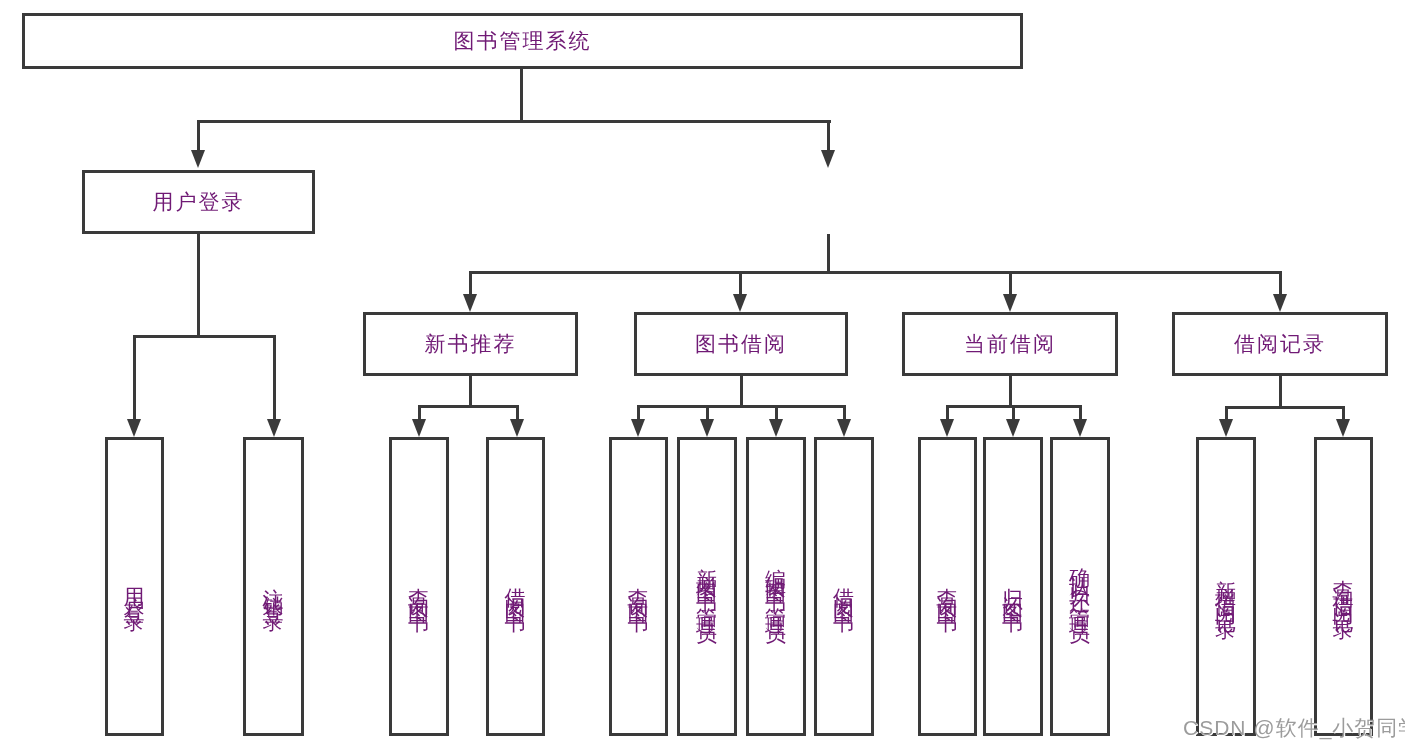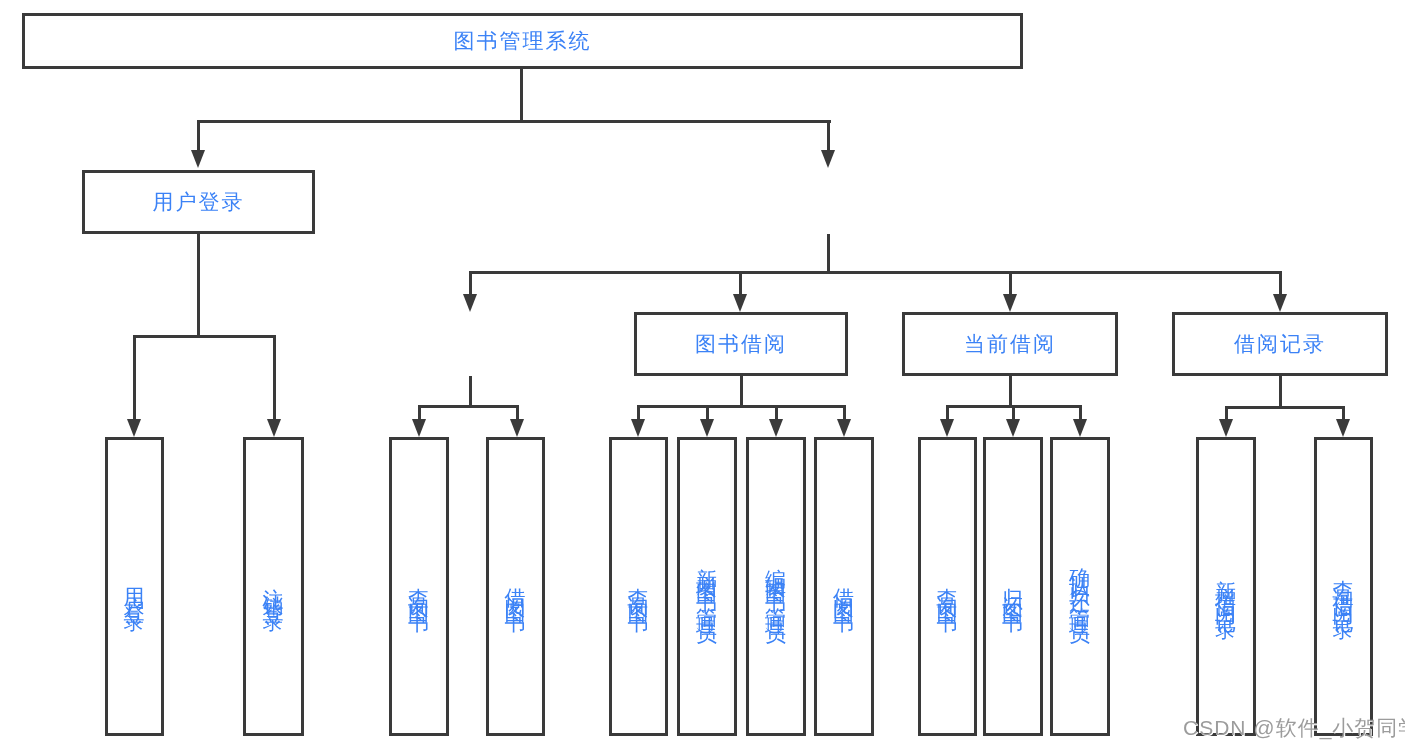--- a/index.html
+++ b/index.html
@@ -12,21 +12,21 @@
     overflow: hidden;
   }
   .box {
     position: absolute;
     box-sizing: border-box;
     border: 3px solid #3a3a3a;
     background: #ffffff;
     display: flex;
     align-items: center;
     justify-content: center;
-    color: #3b82f6;
+    color: #701a75;
     font-size: 21px;
     letter-spacing: 2px;
     text-align: center;
   }
   .vbox .vtext {
     writing-mode: vertical-rl;
     text-orientation: mixed;
     letter-spacing: 8px;
     line-height: 1.1;
     white-space: nowrap;
@@ -78,20 +78,21 @@
   <div class="hline" style="left:469px; top:271px; width:813px; height:3px;"></div>
   <div class="vline" style="left:469px; top:271px; width:3px; height:25px;"></div>
   <div class="ah" style="left:463px; top:294px;"></div>
   <div class="vline" style="left:739px; top:271px; width:3px; height:25px;"></div>
   <div class="ah" style="left:733px; top:294px;"></div>
   <div class="vline" style="left:1009px; top:271px; width:3px; height:25px;"></div>
   <div class="ah" style="left:1003px; top:294px;"></div>
   <div class="vline" style="left:1279px; top:271px; width:3px; height:25px;"></div>
   <div class="ah" style="left:1273px; top:294px;"></div>
 
+  <div class="box" style="left:363px; top:312px; width:215px; height:64px;">新书推荐</div>
   <div class="box" style="left:902px; top:312px; width:216px; height:64px;">当前借阅</div>
   <div class="box" style="left:634px; top:312px; width:214px; height:64px;">图书借阅</div>
   <div class="box" style="left:1172px; top:312px; width:216px; height:64px;">借阅记录</div>
 
   <div class="vline" style="left:469px; top:376px; width:3px; height:31px;"></div>
   <div class="hline" style="left:418px; top:405px; width:101px; height:3px;"></div>
   <div class="vline" style="left:418px; top:405px; width:3px; height:14px;"></div>
   <div class="ah" style="left:412px; top:419px;"></div>
   <div class="vline" style="left:516px; top:405px; width:3px; height:14px;"></div>
   <div class="ah" style="left:510px; top:419px;"></div>

